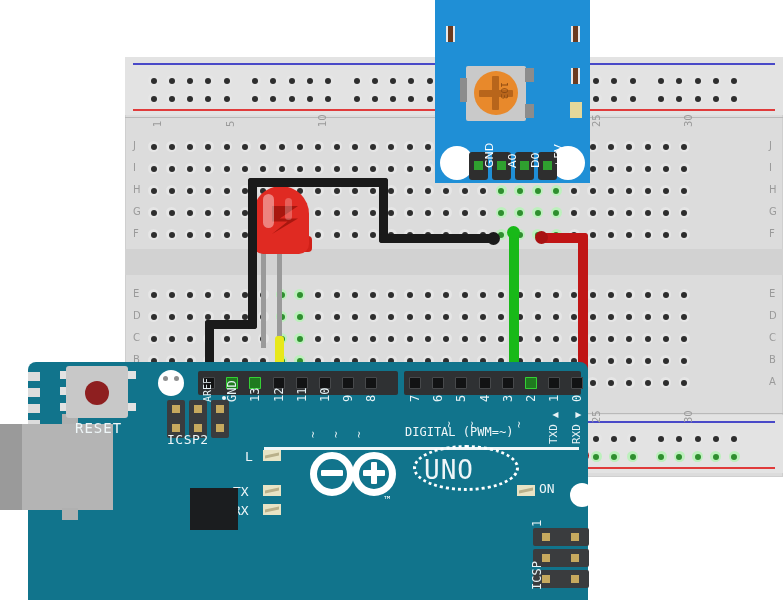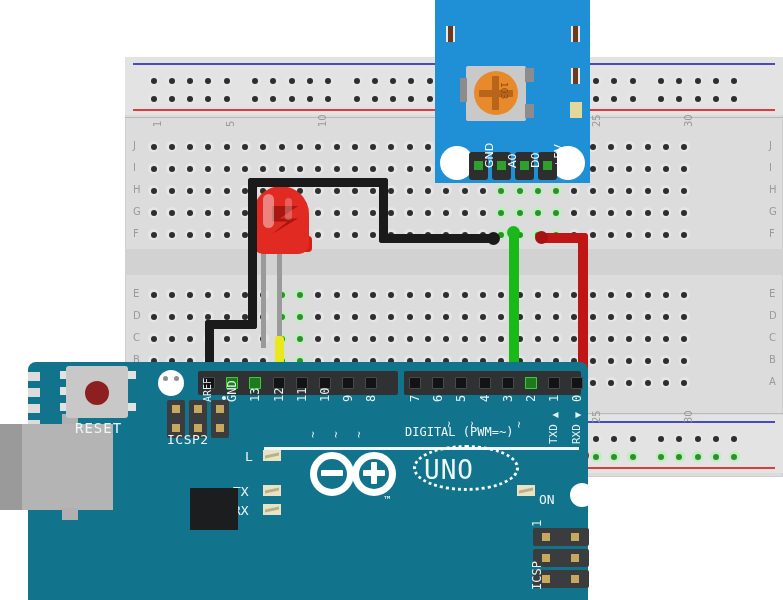--- a/index.html
+++ b/index.html
@@ -845,21 +845,21 @@
   <div class="logo-ring abs" style="left:310px;top:452px;width:44px;height:44px;"></div>
   <div class="logo-bar abs" style="left:321px;top:470px;width:22px;height:6px;"></div>
   <div class="logo-ring abs" style="left:352px;top:452px;width:44px;height:44px;"></div>
   <div class="logo-bar abs" style="left:363px;top:470px;width:22px;height:6px;"></div>
   <div class="logo-bar abs" style="left:371px;top:462px;width:6px;height:22px;"></div>
   <div id="uno-oval" class="abs"></div>
   <div class="boardtext abs" style="left:424px;top:455px;font-size:26px;letter-spacing:1px;">UNO</div>
   <div class="boardtext abs" style="left:384px;top:494px;font-size:11px;">™</div>
 
   <div class="led-ind abs" style="left:517px;top:485px;"></div>
-  <div class="boardtext abs" style="left:539px;top:492px;font-size:13px;">ON</div>
+  <div class="boardtext abs" style="left:539px;top:481px;font-size:13px;">ON</div>
 
   <div class="mount-hole abs" style="left:570px;top:483px;width:24px;height:24px;"></div>
 
   <div class="icsp2-row abs" style="left:533px;top:528px;">
     <div class="abs" style="left:9px;top:5px;width:8px;height:8px;background:#c6a95e;"></div>
     <div class="abs" style="left:38px;top:5px;width:8px;height:8px;background:#c6a95e;"></div>
   </div>
   <div class="icsp2-row abs" style="left:533px;top:549px;">
     <div class="abs" style="left:9px;top:5px;width:8px;height:8px;background:#c6a95e;"></div>
     <div class="abs" style="left:38px;top:5px;width:8px;height:8px;background:#c6a95e;"></div>

